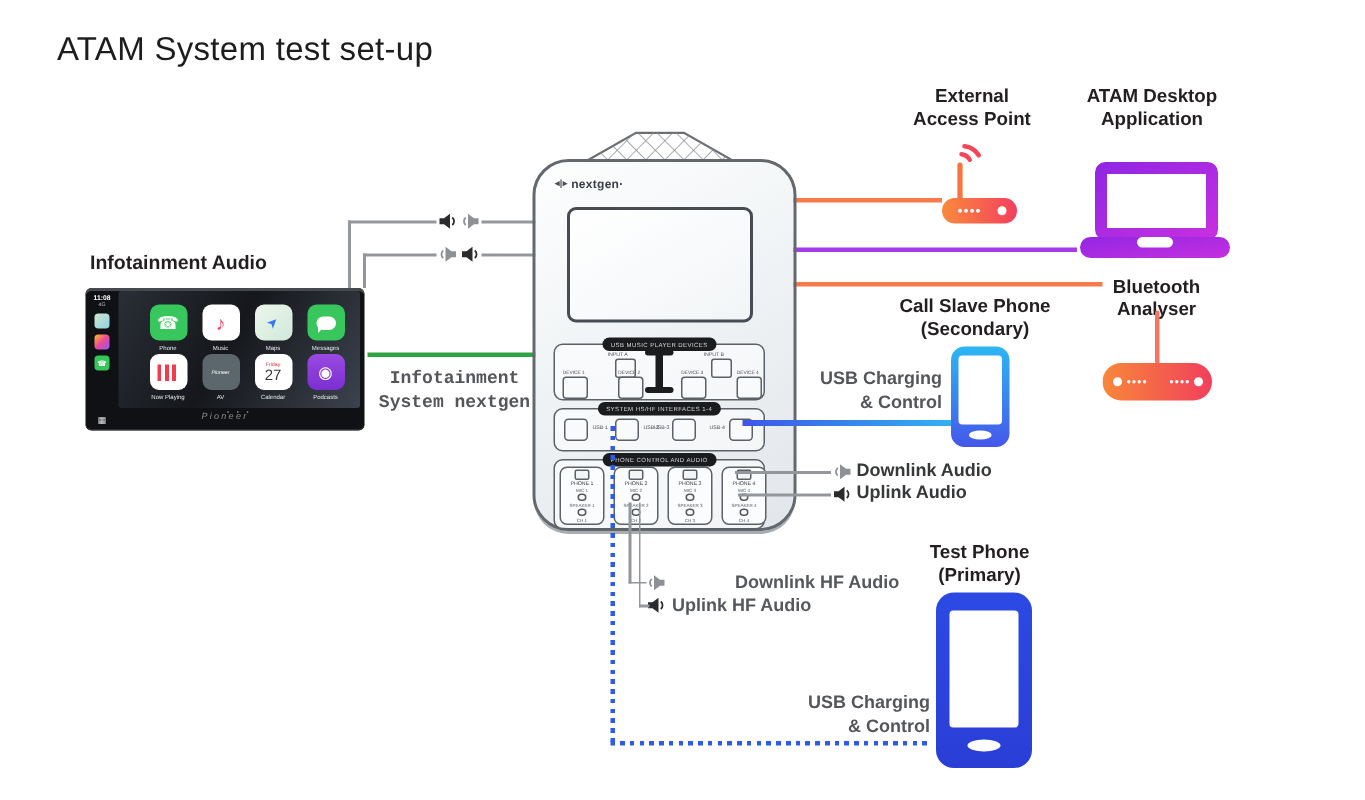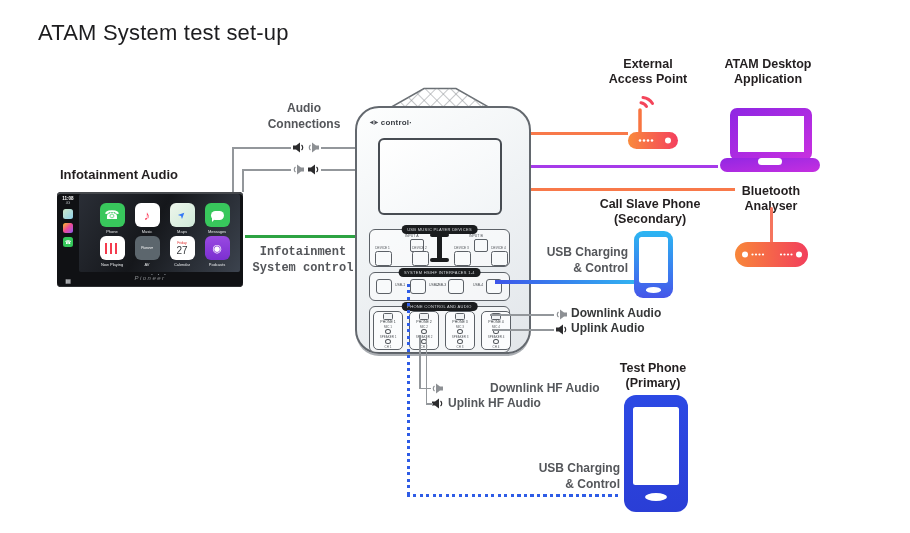--- a/index.html
+++ b/index.html
@@ -216,21 +216,21 @@
         <pattern id="xh" width="9" height="9" patternUnits="userSpaceOnUse" patternTransform="rotate(45)">
           <path d="M0 0H9M0 0V9" stroke="#8a8e92" stroke-width="1" fill="none"></path>
         </pattern>
       </defs>
       <polygon points="2,22 38,1.5 70,1.5 106,22" fill="#ffffff" stroke="#6a6f74" stroke-width="1.5"></polygon>
       <polygon points="2,22 38,1.5 70,1.5 106,22" fill="url(#xh)"></polygon>
     </svg>
   </div>
 
   <div class="atam">
-    <div class="atam-logo"><span class="gl">◂|▸</span> <span>control</span><span>·</span></div>
+    <div class="atam-logo"><span class="gl">◂|▸</span> <span>nextgen</span><span>·</span></div>
     <div class="atam-screen"></div>
 
     <div class="sec" style="left:12px;top:121px;width:141px;height:38px;">
       <div class="pill">USB MUSIC PLAYER DEVICES</div>
       <div class="tinylbl" style="left:35px;top:3.5px;">INPUT A</div>
       <div class="isq" style="left:40px;top:9px;"></div>
       <div class="tinylbl" style="left:99px;top:3.5px;">INPUT B</div>
       <div class="isq" style="left:104px;top:9px;"></div>
       <div class="tinylbl ctr" style="left:3px;top:16px;width:19px;font-size:3.2px;">DEVICE 1</div>
       <div class="dsq" style="left:5px;top:21px;"></div>
@@ -292,28 +292,24 @@
         <div class="pname">PHONE 4</div>
         <div class="psub">MIC 4</div>
         <div class="pcirc"></div>
         <div class="psub">SPEAKER 4</div>
         <div class="pcirc"></div>
         <div class="psub">CH 4</div>
       </div>
     </div>
   </div>
 
-  <div class="abs lbl-grey" style="left:249px;top:101px;width:110px;">
-    <div>Audio</div>
-    <div>Connections</div>
-  </div>
 
   <div class="abs lbl-grey" style="left:246px;top:245px;width:114px;font-family:Liberation Mono, monospace;">
     <div>Infotainment</div>
-    <div>System control</div>
+    <div>System nextgen</div>
   </div>
 
   <div class="abs lbl-bold" style="left:599px;top:57px;width:98px;">
     <div>External</div>
     <div>Access Point</div>
   </div>
 
   <div class="abs lbl-bold" style="left:719px;top:57px;width:98px;">
     <div>ATAM Desktop</div>
     <div>Application</div>

